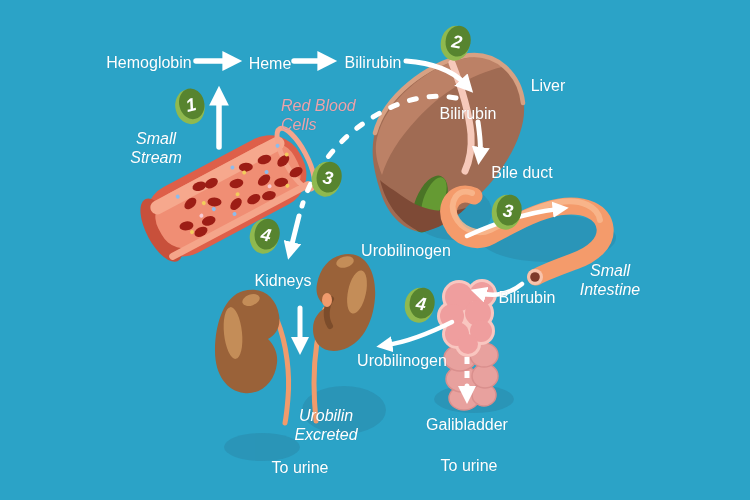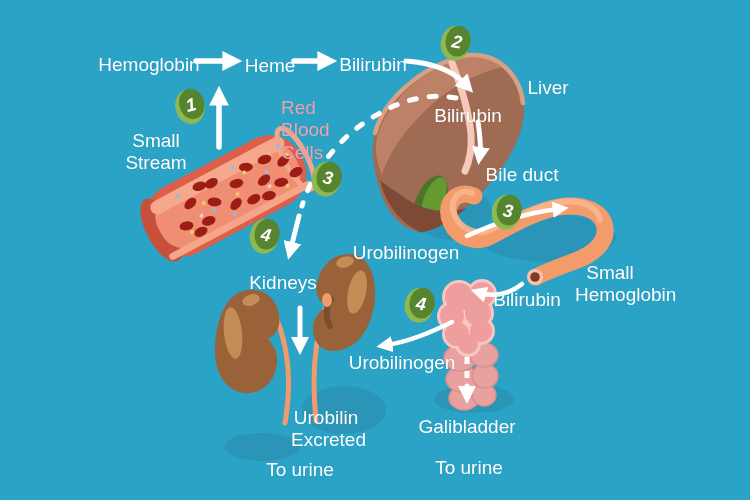--- a/index.html
+++ b/index.html
@@ -3,25 +3,25 @@
 <meta charset="utf-8">
 <style>
   html,body{margin:0;padding:0;background:#10303f;}
   .stage{
     position:relative;width:750px;height:500px;overflow:hidden;
     background:#2BA3C7;
     font-family:"Liberation Sans",sans-serif;
   }
   .stage svg{position:absolute;left:0;top:0;}
   .lbl{
-    position:absolute;color:#FFFFFF;font-size:19px;line-height:1.18;
+    position:absolute;color:#FFFFFF;font-size:16px;line-height:1.18;
     white-space:nowrap;z-index:2;text-shadow:0 0 1px rgba(20,80,110,.25);
   }
   .center{transform:translateX(-50%);text-align:center;}
-  .wrap{white-space:normal;}
+  .wrap{white-space:normal;font-style:italic;}
   .pink{color:#ECA4AC;}
   .badge-num{
     font-family:"Liberation Sans",sans-serif;
     font-style:italic;font-weight:bold;font-size:18px;fill:#FFFFFF;
   }
 </style>
 </head>
 <body>
 
 <div class="stage">
@@ -206,21 +206,21 @@
 <div class="lbl center" style="left:149px;top:54px">Hemoglobin</div>
 <div class="lbl center" style="left:270px;top:55px">Heme</div>
 <div class="lbl center" style="left:373px;top:54px">Bilirubin</div>
 <div class="lbl center" style="left:548px;top:77px">Liver</div>
 <div class="lbl wrap pink" style="left:281px;top:97px;width:84px">Red Blood Cells</div>
 <div class="lbl center wrap" style="left:156px;top:130px;width:64px">Small Stream</div>
 <div class="lbl center" style="left:468px;top:105px">Bilirubin</div>
 <div class="lbl center" style="left:522px;top:164px">Bile duct</div>
 <div class="lbl center" style="left:406px;top:242px">Urobilinogen</div>
 <div class="lbl center" style="left:283px;top:272px">Kidneys</div>
-<div class="lbl center wrap" style="left:610px;top:262px;width:70px">Small Hemoglobin</div>
+<div class="lbl center wrap" style="left:610px;top:262px;width:70px">Small Intestine</div>
 <div class="lbl center" style="left:527px;top:289px">Bilirubin</div>
 <div class="lbl center" style="left:402px;top:352px">Urobilinogen</div>
 <div class="lbl center wrap" style="left:326px;top:407px;width:70px">Urobilin Excreted</div>
 <div class="lbl center" style="left:467px;top:416px">Galibladder</div>
 <div class="lbl center" style="left:300px;top:459px">To urine</div>
 <div class="lbl center" style="left:469px;top:457px">To urine</div>
 
 </div>
 
 </body></html>

